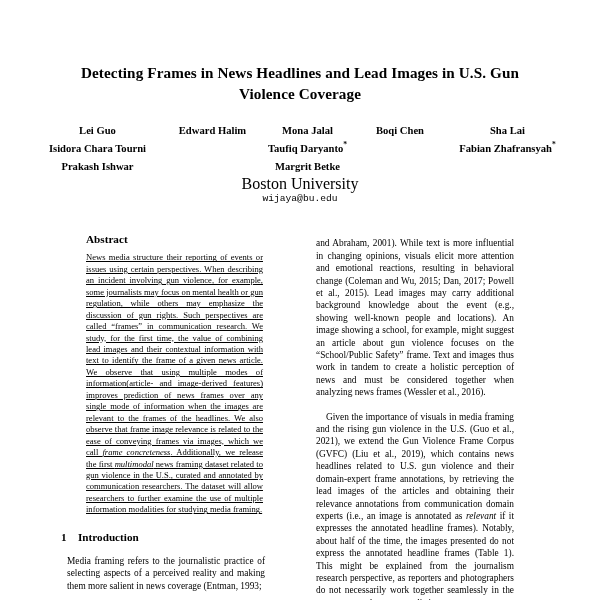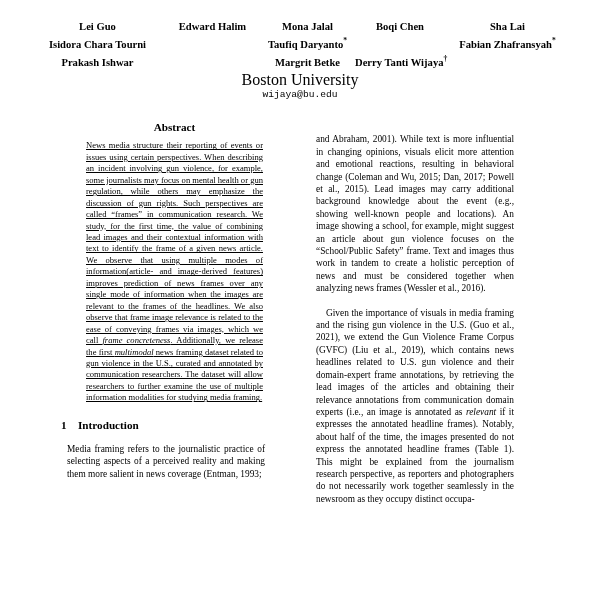--- a/index.html
+++ b/index.html
@@ -84,24 +84,24 @@
     flex: 0 0 222px;
   }
 
   
   .abstract-block {
     padding: 0 14px 0 31px;
     box-sizing: border-box;
     width: 222px;
   }
   .abstract-head {
-    text-align: center;
+    text-align: left;
     font-size: 11.2px;
     font-weight: bold;
-    margin: 0 0 7px 0;
+    margin: 8px 0 7px 0;
     font-family: Liberation Serif, serif;
   }
   .abstract-body p {
     margin: 0;
     font-size: 8.55px;
     line-height: 11.45px;
     text-align: justify;
     text-justify: inter-word;
     hyphens: none;
     text-decoration: underline;
@@ -128,41 +128,41 @@
   .col p.body + p.body {
     text-indent: 10px;
   }
   i { font-style: italic; }
 </style>
 </head>
 <body>
 
 <div class="page">
 
+  <div class="title">Detecting Frames in News Headlines and Lead Images in U.S. Gun Violence Coverage</div>
 
   <div class="authors">
     <div class="author-grid">
       <div class="author-cell"><span>Lei Guo</span><span class="sup"></span></div>
       <div class="author-cell"><span>Edward Halim</span><span class="sup"></span></div>
       <div class="author-cell"><span>Mona Jalal</span><span class="sup"></span></div>
       <div class="author-cell"><span>Boqi Chen</span><span class="sup"></span></div>
       <div class="author-cell"><span>Sha Lai</span><span class="sup"></span></div>
     </div>
     <div class="author-grid">
       <div class="author-cell"><span>Isidora Chara Tourni</span><span class="sup"></span></div>
       <div class="author-cell"></div>
       <div class="author-cell"><span>Taufiq Daryanto</span><span class="sup">*</span></div>
       <div class="author-cell"></div>
       <div class="author-cell"><span>Fabian Zhafransyah</span><span class="sup">*</span></div>
     </div>
     <div class="author-grid">
       <div class="author-cell"><span>Prakash Ishwar</span><span class="sup"></span></div>
       <div class="author-cell"></div>
       <div class="author-cell"><span>Margrit Betke</span><span class="sup"></span></div>
-      <div class="author-cell"><span>Derry Tanti Wijaya</span><span class="sup">†</span></div>
     </div>
   </div>
 
   <div class="affil">Boston University</div>
   <div class="email">wijaya@bu.edu</div>
 
   <div class="columns">
 
     <div class="col">
       <div class="abstract-block">

